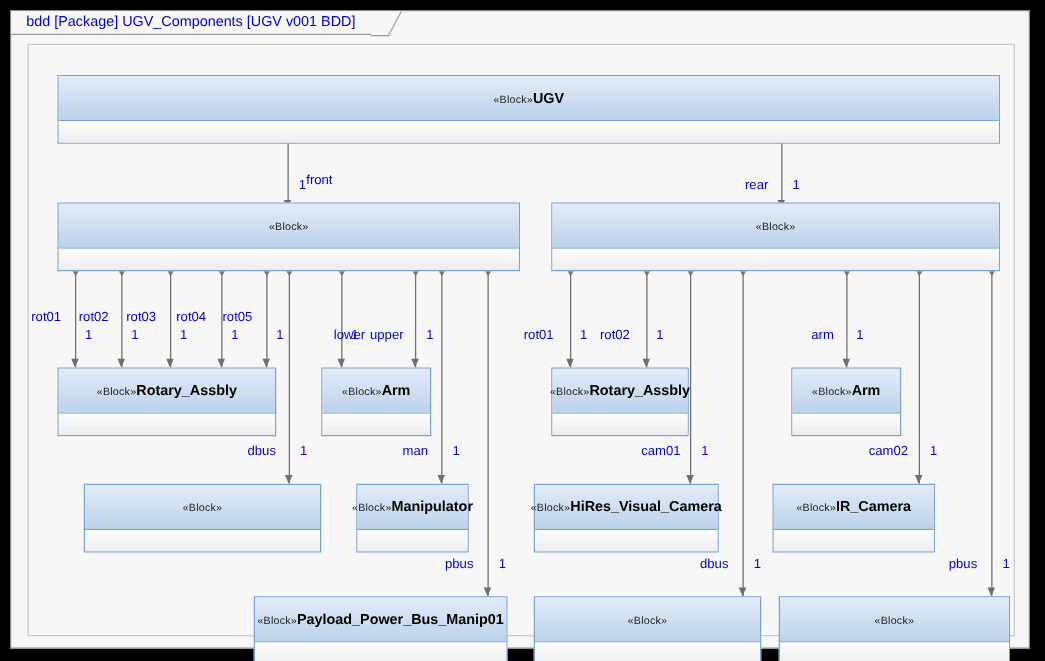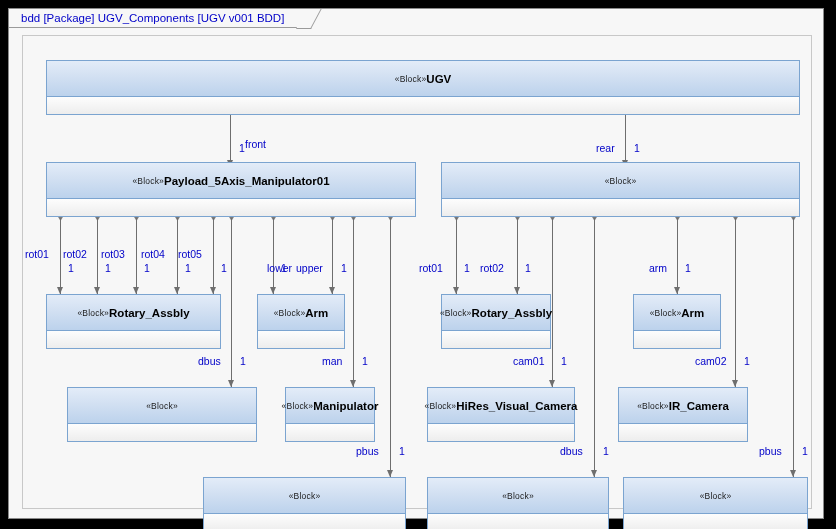--- a/index.html
+++ b/index.html
@@ -197,21 +197,20 @@
         <div class="hdr">
           <span class="ster">«Block»</span>
           <span class="nm">UGV</span>
         </div>
         <div class="cmp"></div>
       </div>
 
       <div class="block" style="left:23px;top:126px;width:370px;height:55px;">
         <div class="hdr">
           <span class="ster">«Block»</span>
-          <span class="nm">Payload_5Axis_Manipulator01</span>
         </div>
         <div class="cmp"></div>
       </div>
 
       <div class="block" style="left:418px;top:126px;width:359px;height:55px;">
         <div class="hdr">
           <span class="ster">«Block»</span>
         </div>
         <div class="cmp"></div>
       </div>
@@ -275,20 +274,21 @@
         <div class="hdr">
           <span class="ster">«Block»</span>
           <span class="nm">IR_Camera</span>
         </div>
         <div class="cmp"></div>
       </div>
 
       <div class="block" style="left:180px;top:441px;width:203px;height:55px;">
         <div class="hdr">
           <span class="ster">«Block»</span>
+          <span class="nm">Payload_Power_Bus_Manip01</span>
         </div>
         <div class="cmp"></div>
       </div>
 
       <div class="block" style="left:404px;top:441px;width:182px;height:55px;">
         <div class="hdr">
           <span class="ster">«Block»</span>
         </div>
         <div class="cmp"></div>
       </div>

